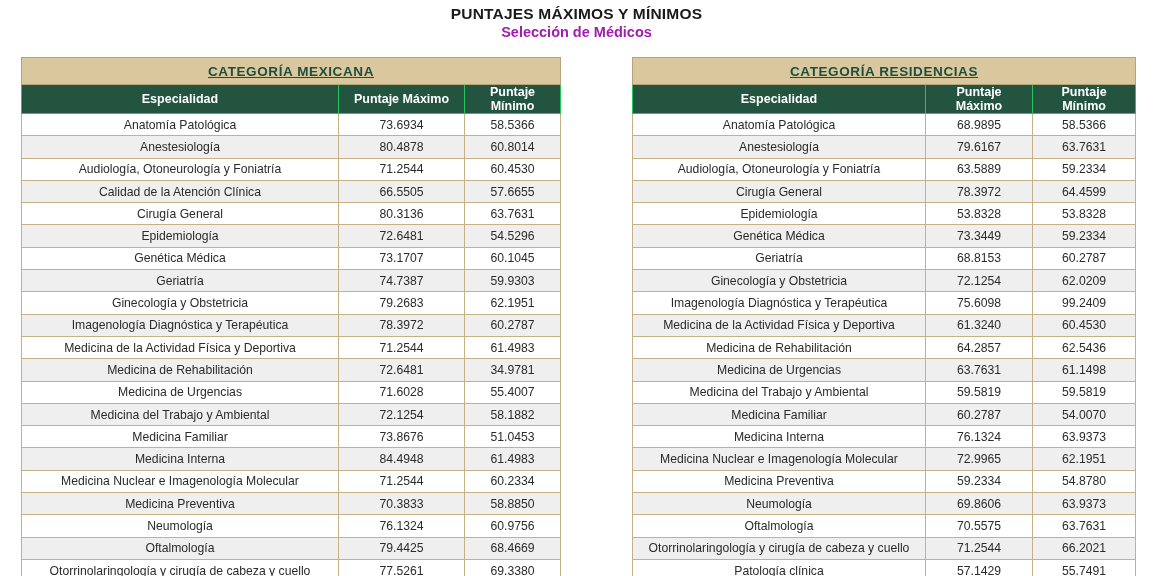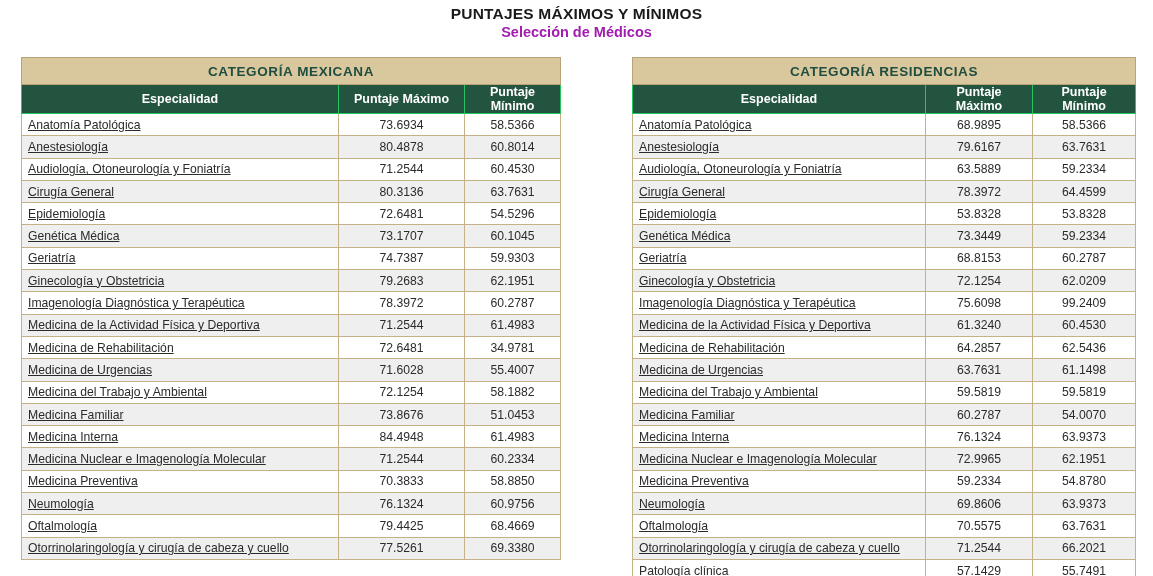--- a/index.html
+++ b/index.html
@@ -65,20 +65,21 @@
   .cat-banner {
     background: #d9c79d;
     color: #1f4d3f;
     font-size: 13.5px;
     font-weight: bold;
     letter-spacing: .6px;
     text-align: center;
     height: 26px;
     border: 1px solid #b8a379;
     padding: 0;
+    text-decoration: underline;
   }
 
   th.col-head {
     background: #23543f;
     color: #ffffff;
     font-size: 12.5px;
     font-weight: bold;
     text-align: center;
     border: 1px solid #22c55e;
     padding: 0 2px;
@@ -88,21 +89,21 @@
   .right th.col-head { height: 26px; }
 
   td.cell {
     border: 1px solid #c4b286;
     font-size: 12.2px;
     height: 21.3px;
     padding: 0 6px;
     line-height: 14px;
     color: #2b2b2b;
   }
-  td.spec  { text-align: left; text-decoration: underline; }
+  td.spec  { text-align: center; }
   td.score { text-align: center; }
 
   tbody tr:nth-child(even) td.cell { background: #efefef; }
   tbody tr:nth-child(odd)  td.cell { background: #ffffff; }
 
   
   .left  col.c-spec { width: 317px; }
   .left  col.c-max  { width: 126px; }
   .left  col.c-min  { width: 96px; }
 
@@ -146,20 +147,25 @@
         </tr>
         <tr>
           <td class="cell spec">Anestesiología</td>
           <td class="cell score">80.4878</td>
           <td class="cell score">60.8014</td>
         </tr>
         <tr>
           <td class="cell spec">Audiología, Otoneurología y Foniatría</td>
           <td class="cell score">71.2544</td>
           <td class="cell score">60.4530</td>
+        </tr>
+        <tr>
+          <td class="cell spec">Calidad de la Atención Clínica</td>
+          <td class="cell score">66.5505</td>
+          <td class="cell score">57.6655</td>
         </tr>
         <tr>
           <td class="cell spec">Cirugía General</td>
           <td class="cell score">80.3136</td>
           <td class="cell score">63.7631</td>
         </tr>
         <tr>
           <td class="cell spec">Epidemiología</td>
           <td class="cell score">72.6481</td>
           <td class="cell score">54.5296</td>

